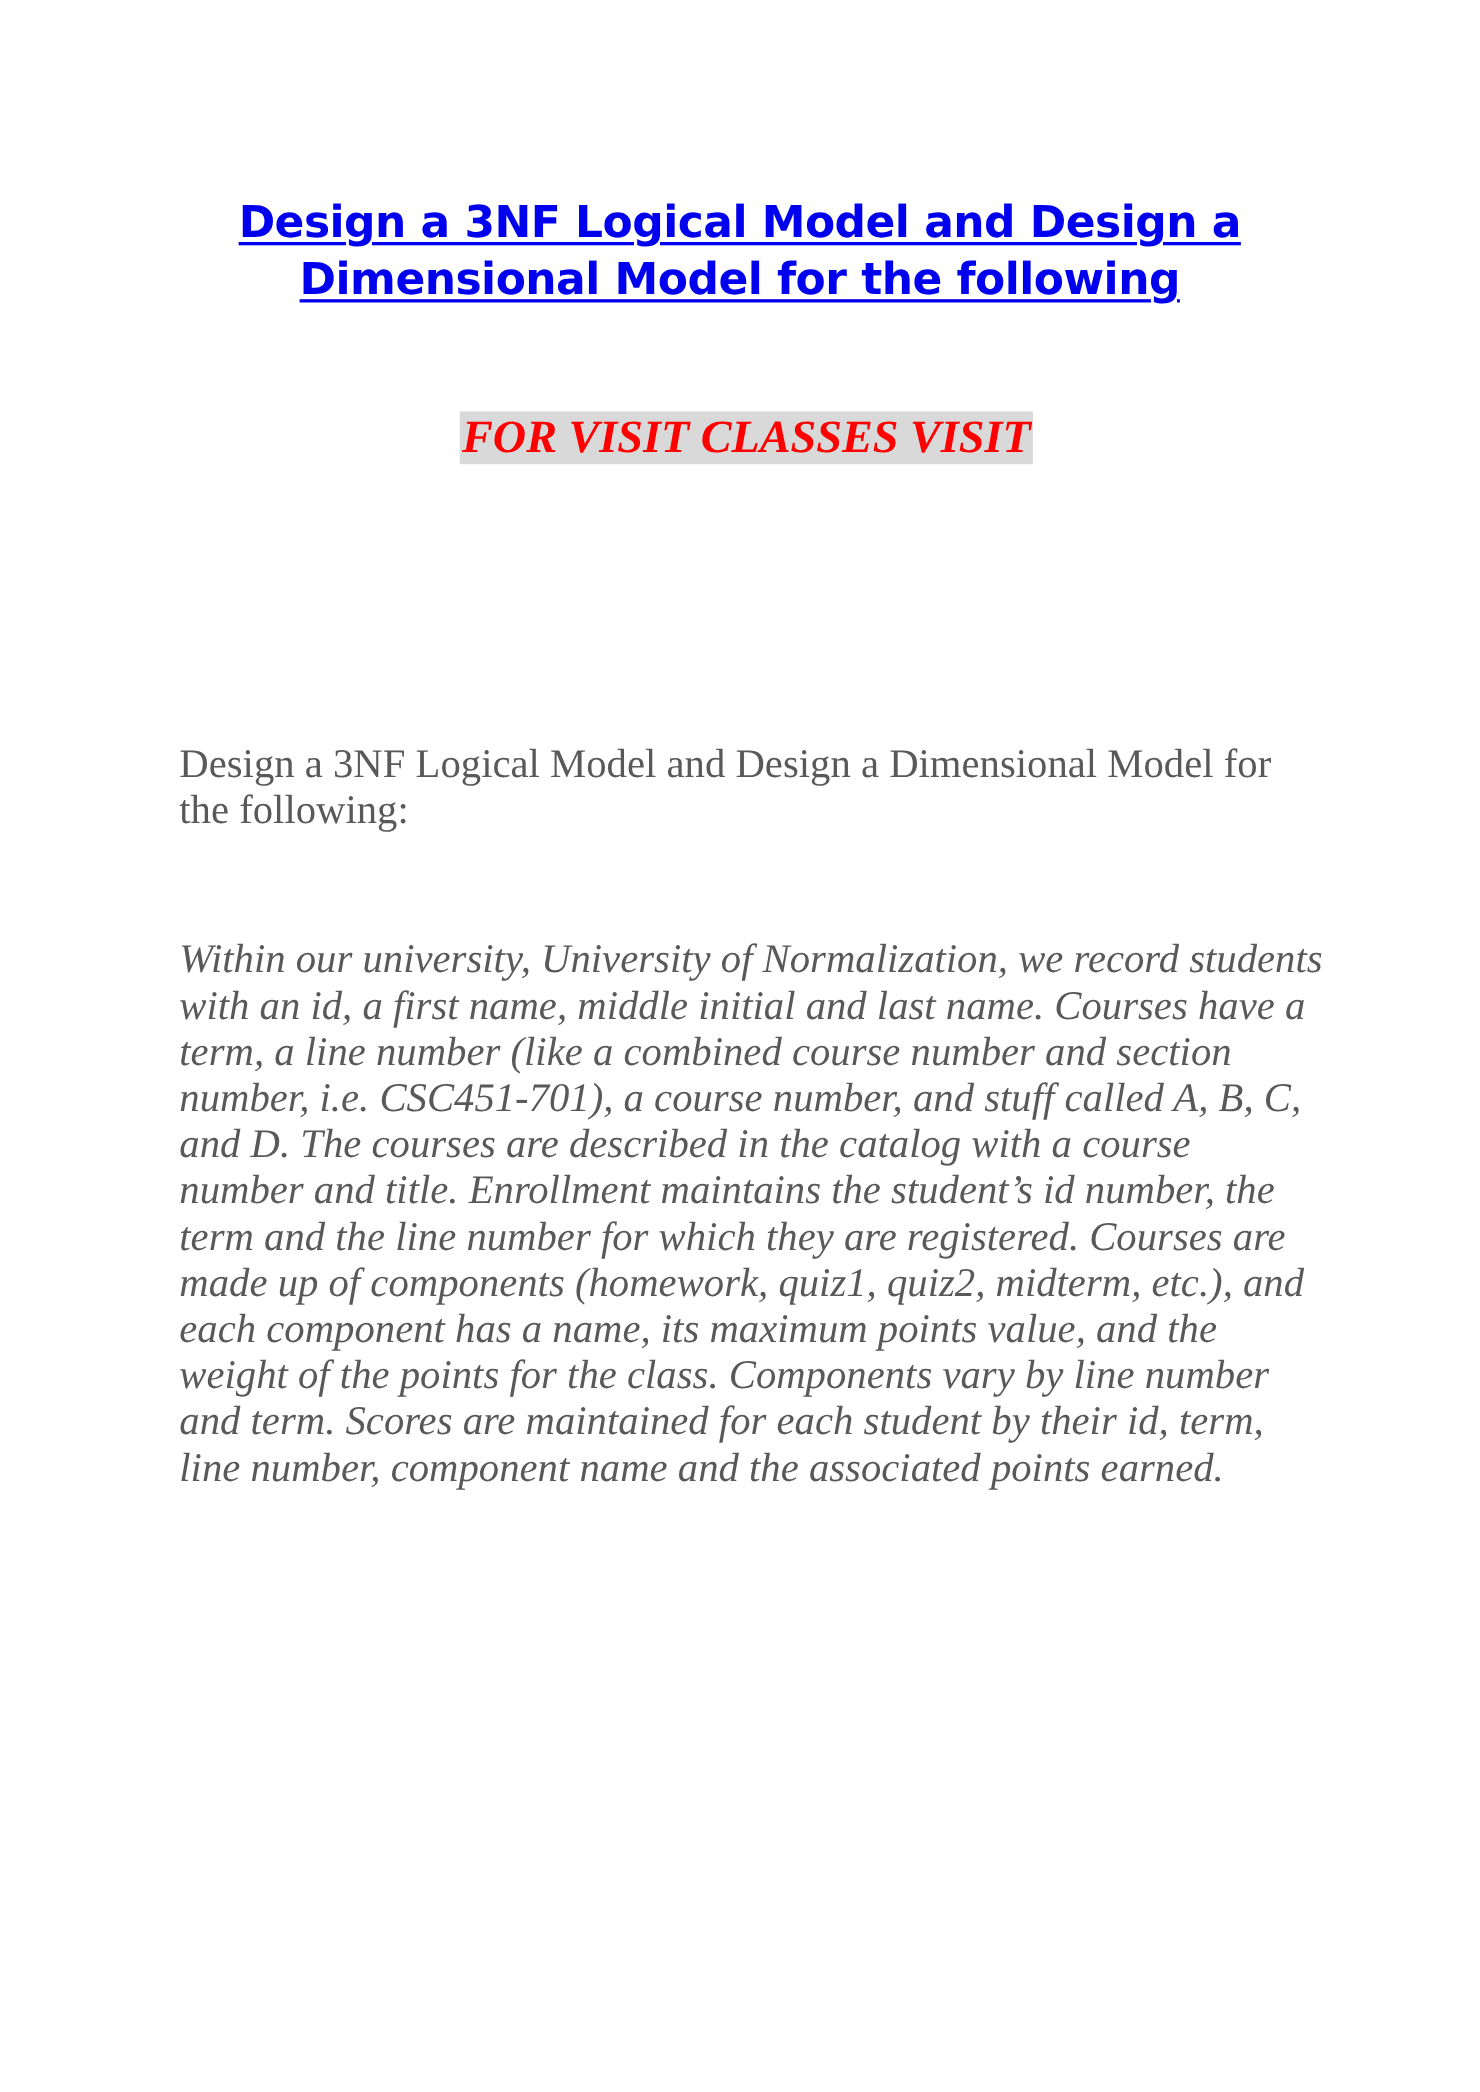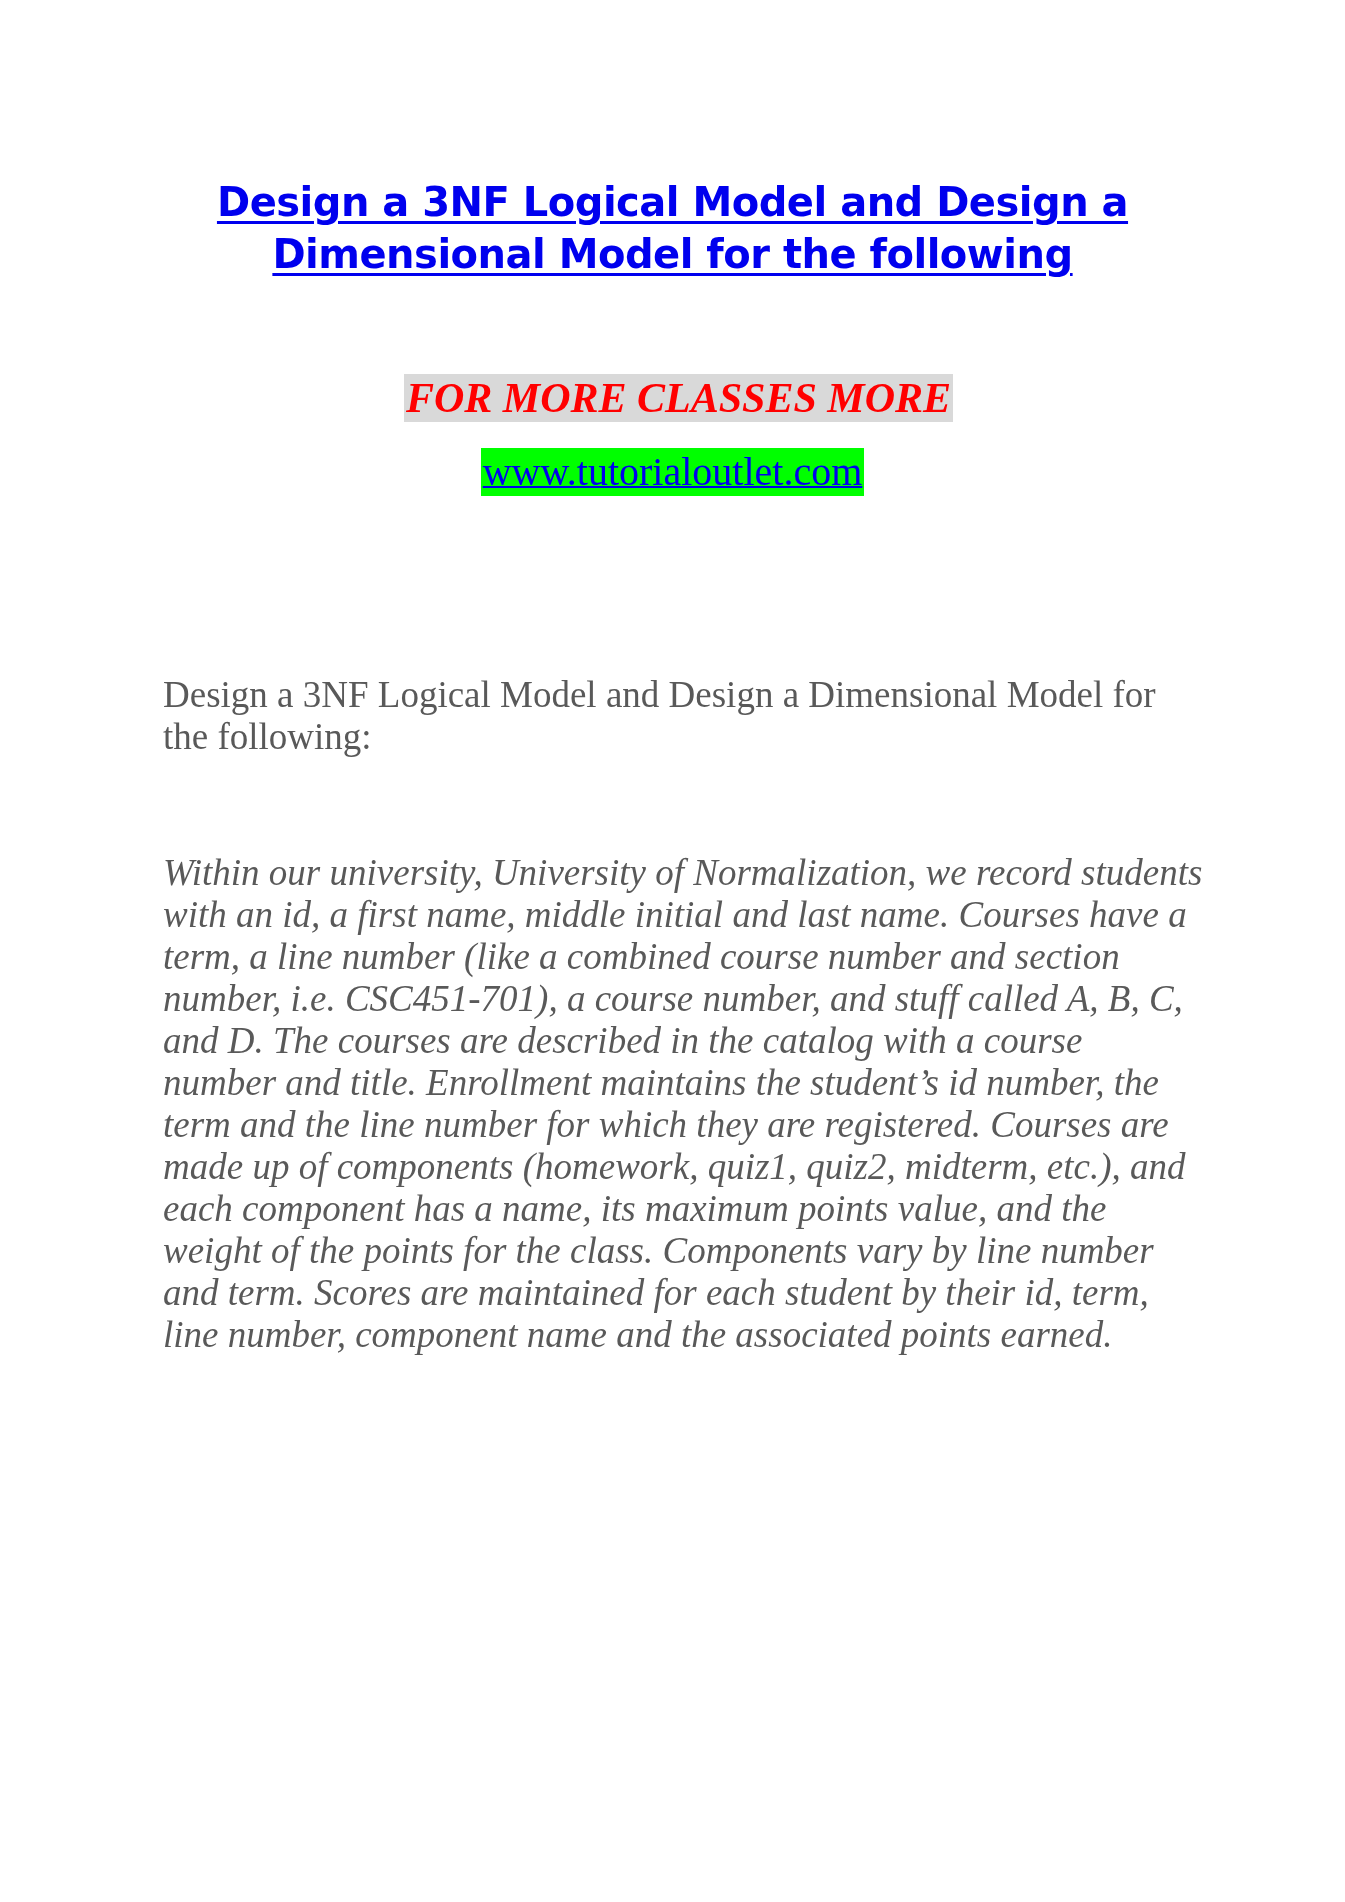--- a/index.html
+++ b/index.html
@@ -52,23 +52,20 @@
   </style>
 </head>
 <body>
 
 <div class="page">
   <div class="title">
     <a>Design a 3NF Logical Model and Design a Dimensional Model for the following</a>
   </div>
 
   <div class="promo">
-    <span>FOR MORE CLASSES MORE</span>
+    <span>FOR VISIT CLASSES VISIT</span>
   </div>
 
-  <div class="link-wrap">
-    <a>www.tutorialoutlet.com</a>
-  </div>
 
   <div class="body-text intro">Design a 3NF Logical Model and Design a Dimensional Model  for the following:</div>
 
   <div class="body-text desc">Within our university, University of Normalization, we record students with an id, a first name, middle initial and last name. Courses have a term, a line number (like a combined course number and section number, i.e. CSC451-701), a course number, and stuff called A, B, C, and D. The courses are described in the catalog with a course number and title. Enrollment maintains the student’s id number, the term and the line number for which they are registered. Courses are made up of components (homework, quiz1, quiz2, midterm, etc.), and each component has a name, its maximum points value, and the weight of the points for the class. Components vary by line number and term. Scores are maintained for each student by their id, term, line number, component name and the associated points earned.</div>
 </div>
 
 </body></html>

